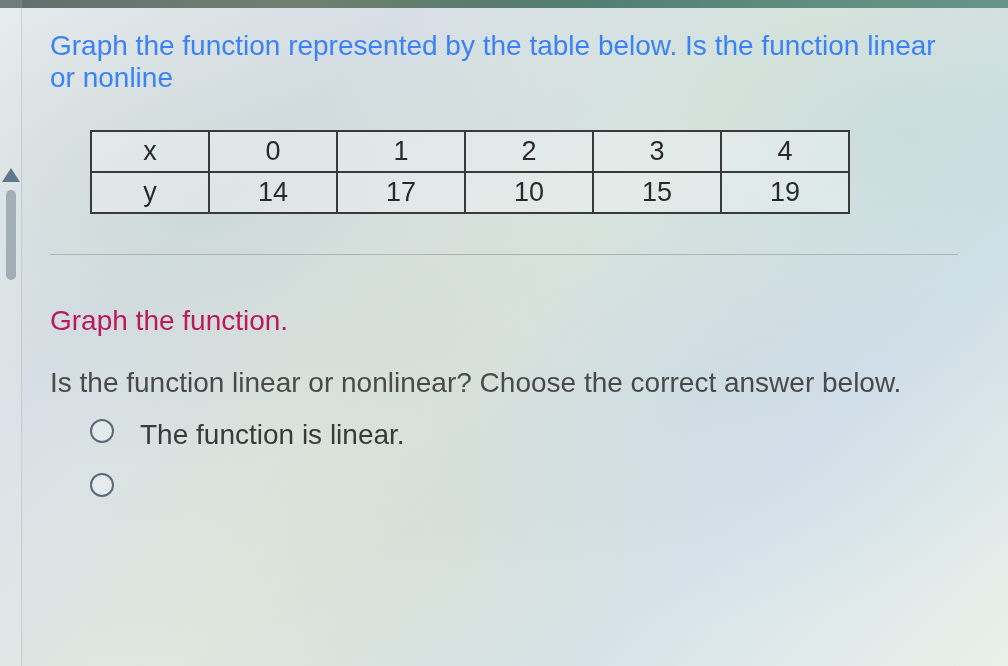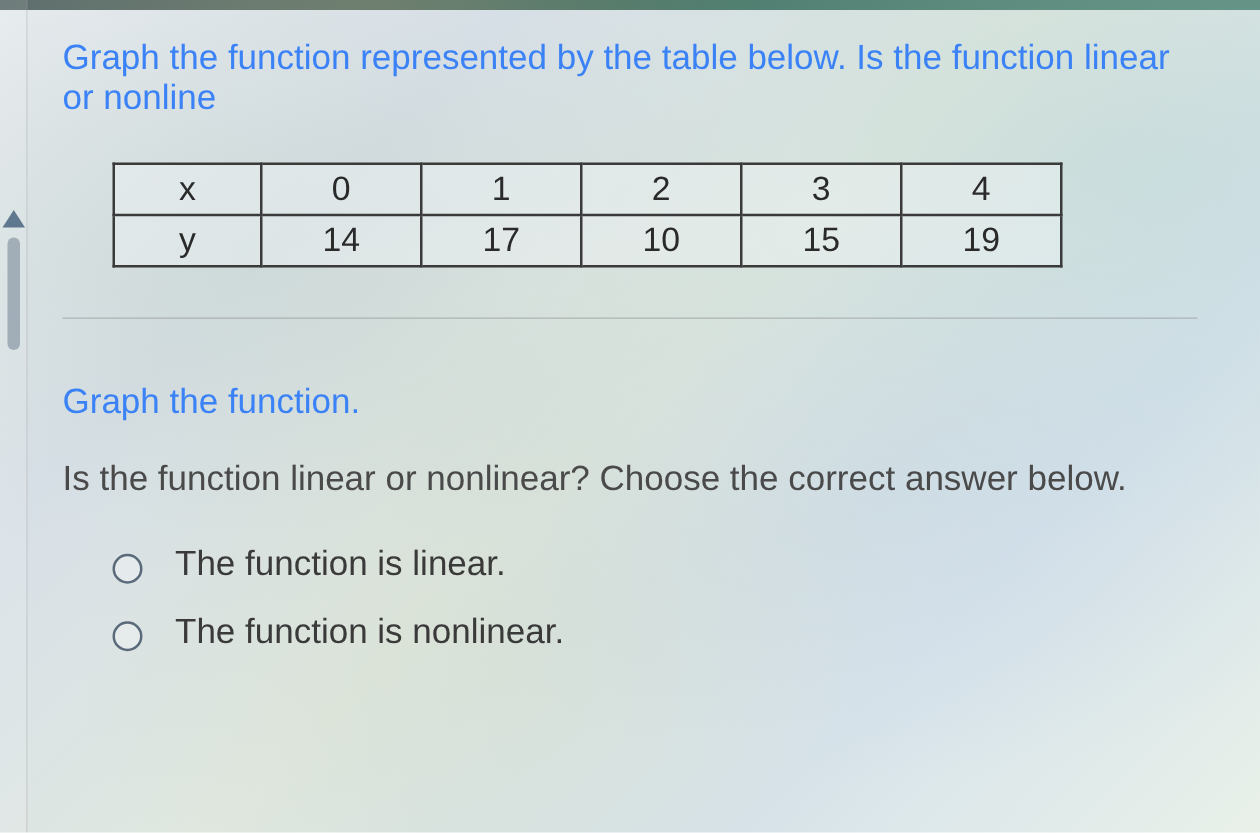--- a/index.html
+++ b/index.html
@@ -109,39 +109,39 @@
     
     .divider {
       border: none;
       border-top: 1px solid #888;
       margin: 20px 0 50px 0;
       opacity: 0.5;
     }
     
     .instruction-text {
       font-size: 28px;
-      color: #3b82f6;
+      color: #be185d;
       margin-bottom: 30px;
       font-weight: 400;
     }
     
     .question-prompt {
       font-size: 28px;
       color: #4a4a4a;
-      margin-bottom: 36px;
+      margin-bottom: 20px;
       font-weight: 400;
     }
     
     .options {
       margin-left: 40px;
     }
     
     .option {
       display: flex;
-      align-items: flex-end;
+      align-items: flex-start;
       margin-bottom: 22px;
     }
     
     .radio {
       width: 24px;
       height: 24px;
       border: 2px solid #5a6a7a;
       border-radius: 50%;
       margin-right: 26px;
       flex-shrink: 0;
@@ -195,16 +195,15 @@
 
   <div class="question-prompt">Is the function linear or nonlinear? Choose the correct answer below.</div>
 
   <div class="options">
     <div class="option">
       <div class="radio"></div>
       <span class="option-label">The function is linear.</span>
     </div>
     <div class="option">
       <div class="radio"></div>
-      <span class="option-label">The function is nonlinear.</span>
     </div>
   </div>
 </div>
 
 </body></html>

